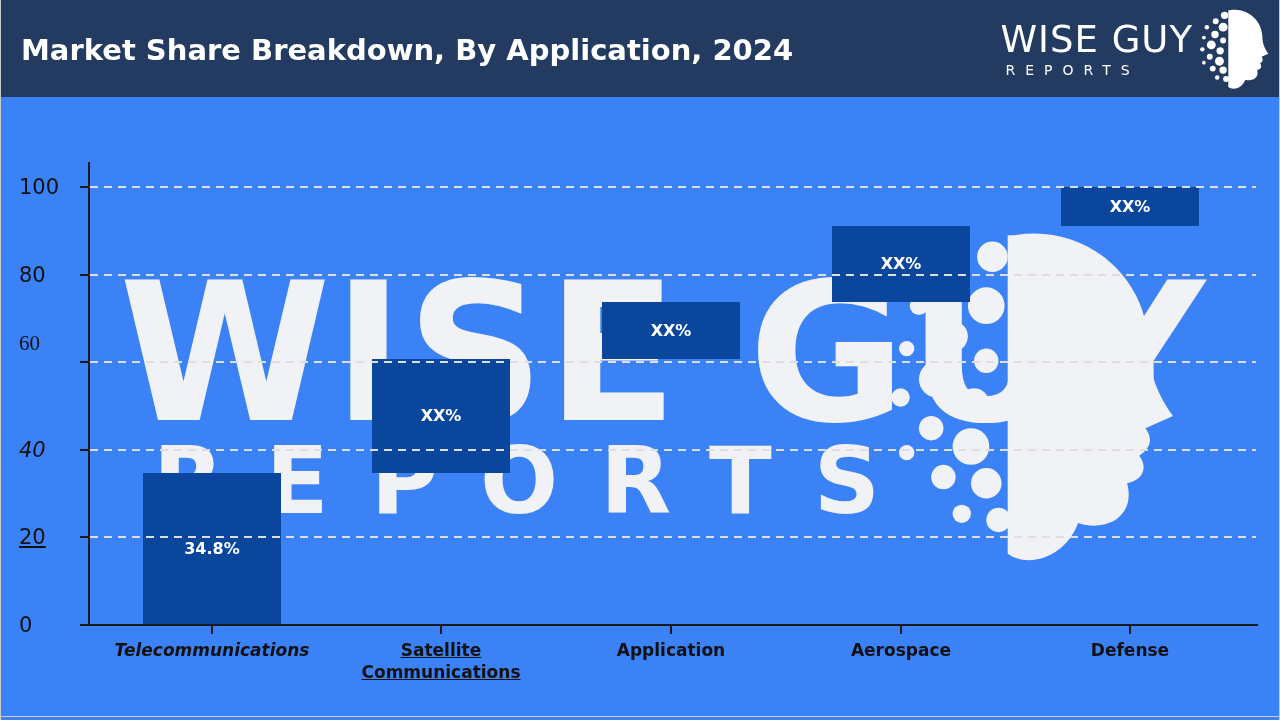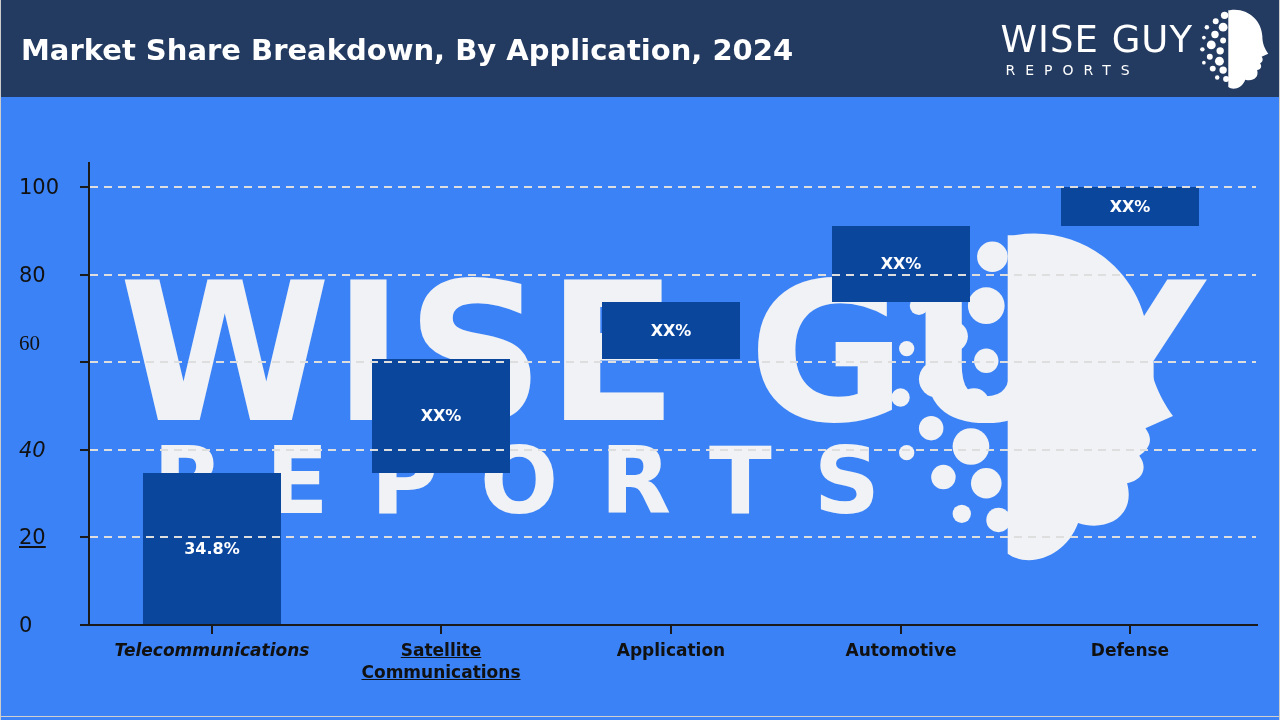--- a/index.html
+++ b/index.html
@@ -128,20 +128,20 @@
       </div>
     <div id="xticks">
         <div class="xtick-mark" style="left: 210px;"></div>
         <div class="xtick-label" style="left: 211px; font-style: italic;">Telecommunications</div>
         <div class="xtick-mark" style="left: 439px;"></div>
         <div class="xtick-label" style="left: 440px; text-decoration: underline;">Satellite
 Communications</div>
         <div class="xtick-mark" style="left: 669px;"></div>
         <div class="xtick-label" style="left: 670px;">Application</div>
         <div class="xtick-mark" style="left: 899px;"></div>
-        <div class="xtick-label" style="left: 900px;">Automotive</div>
+        <div class="xtick-label" style="left: 900px;">Aerospace</div>
         <div class="xtick-mark" style="left: 1128px;"></div>
         <div class="xtick-label" style="left: 1129px;">Defense</div>
       </div>
   </main>
 
   <div class="bottom-rule"></div>
 </div>
 
 </body></html>

